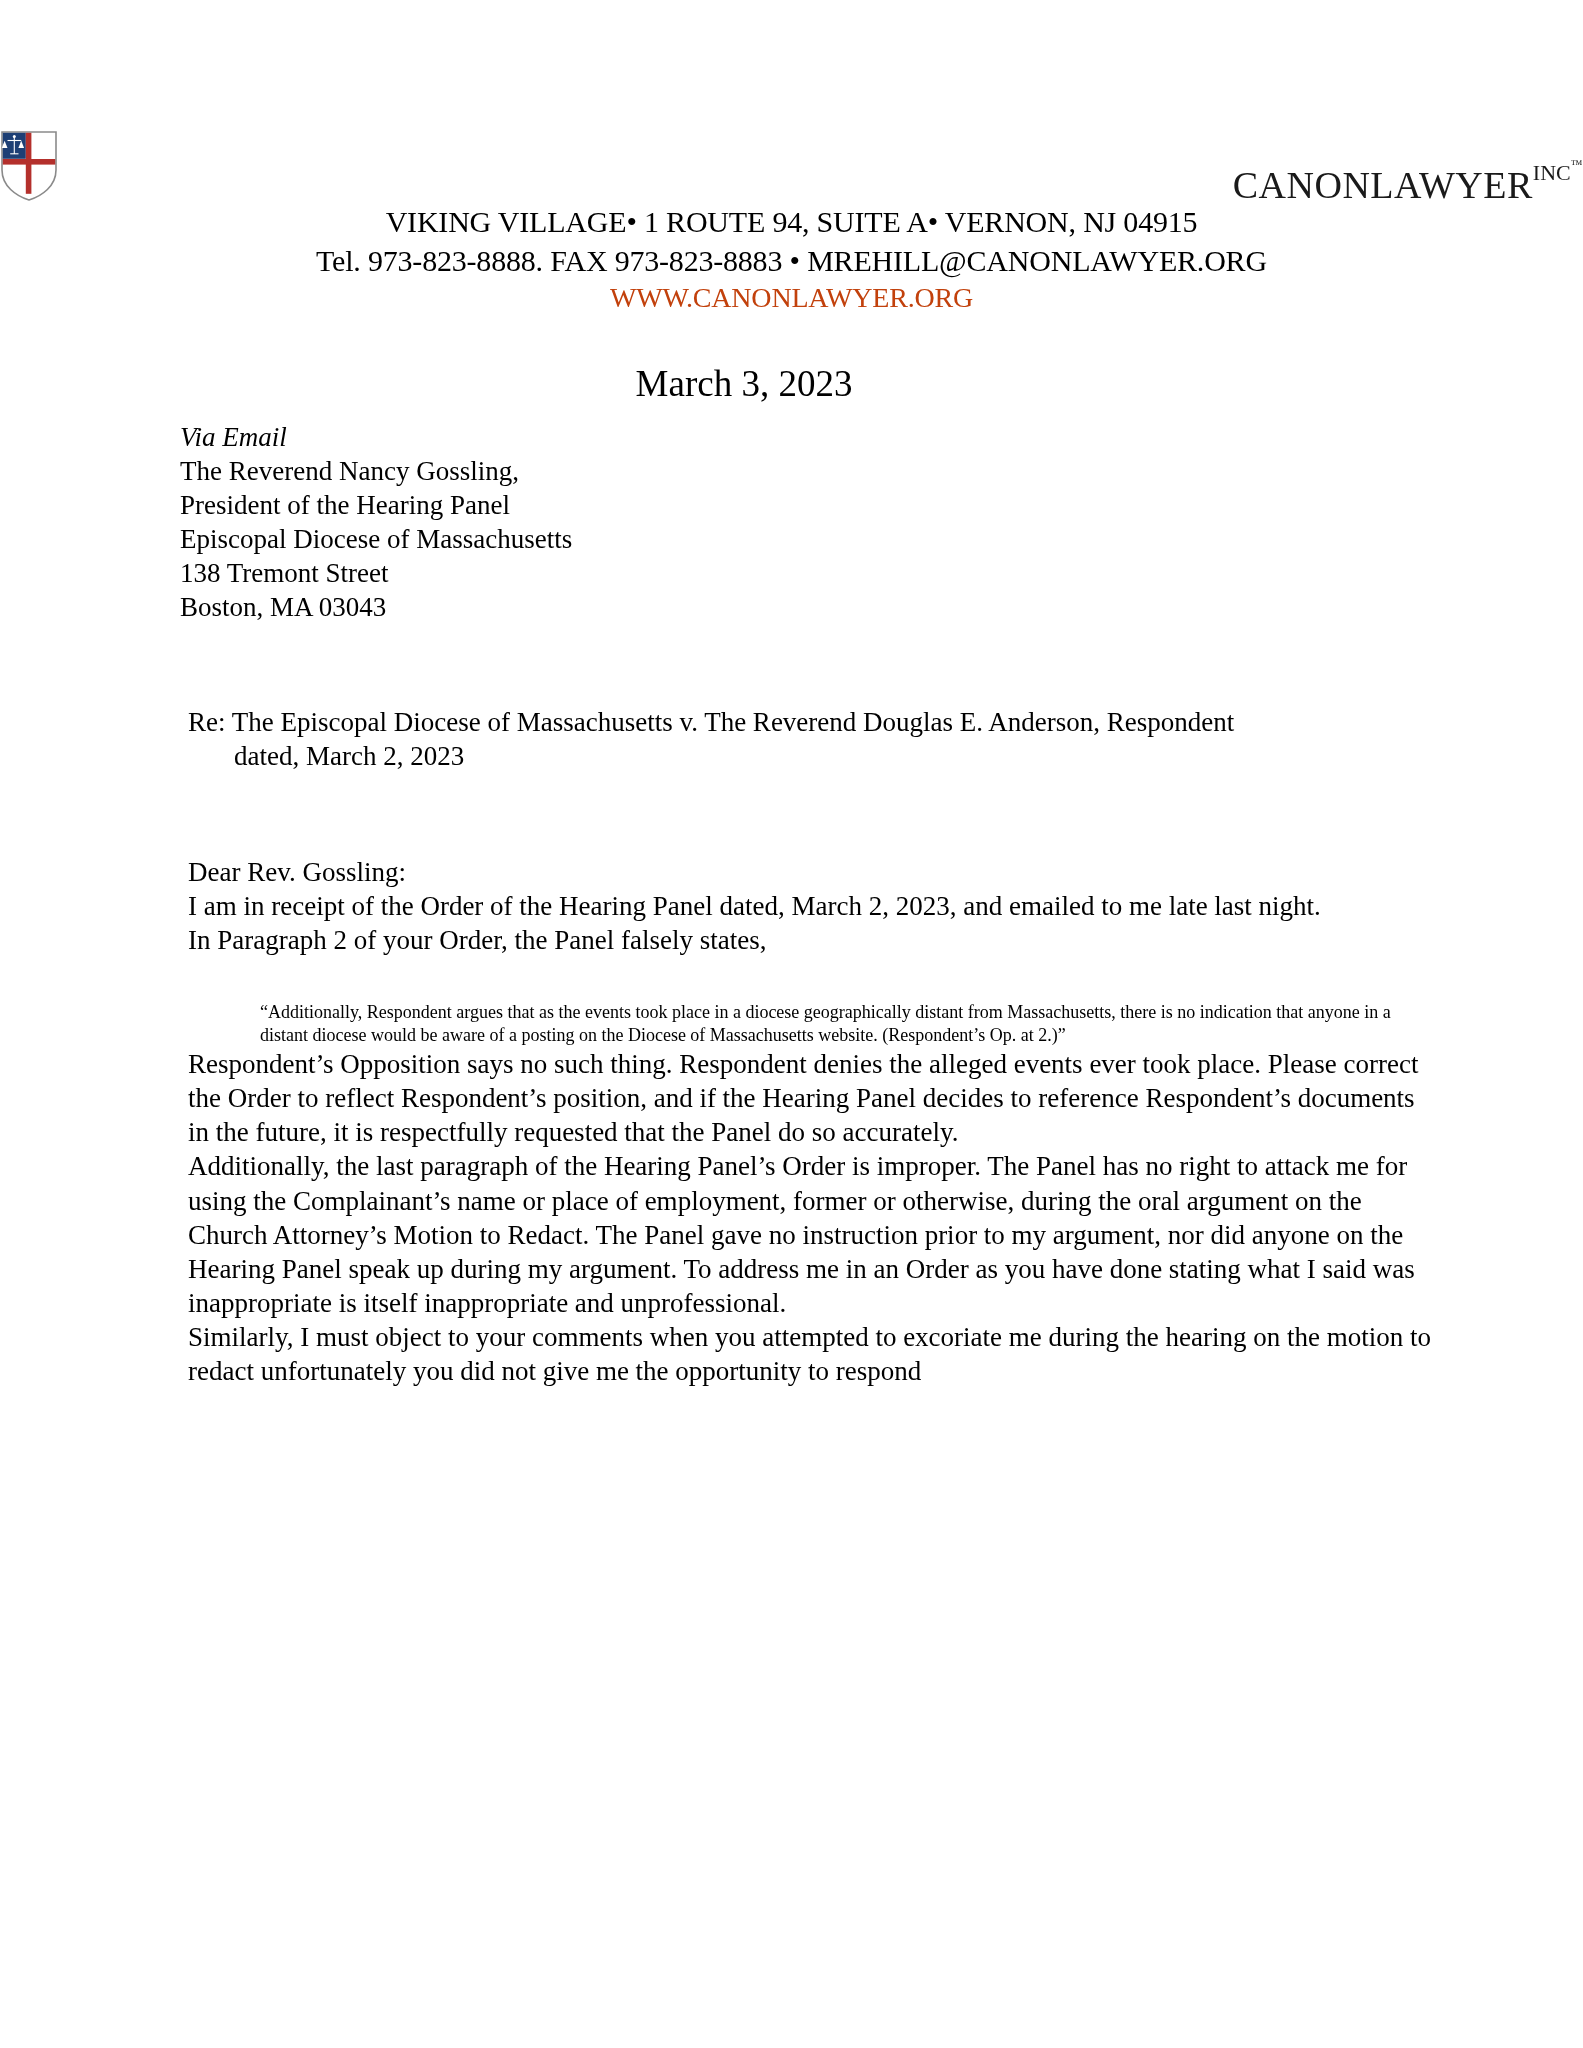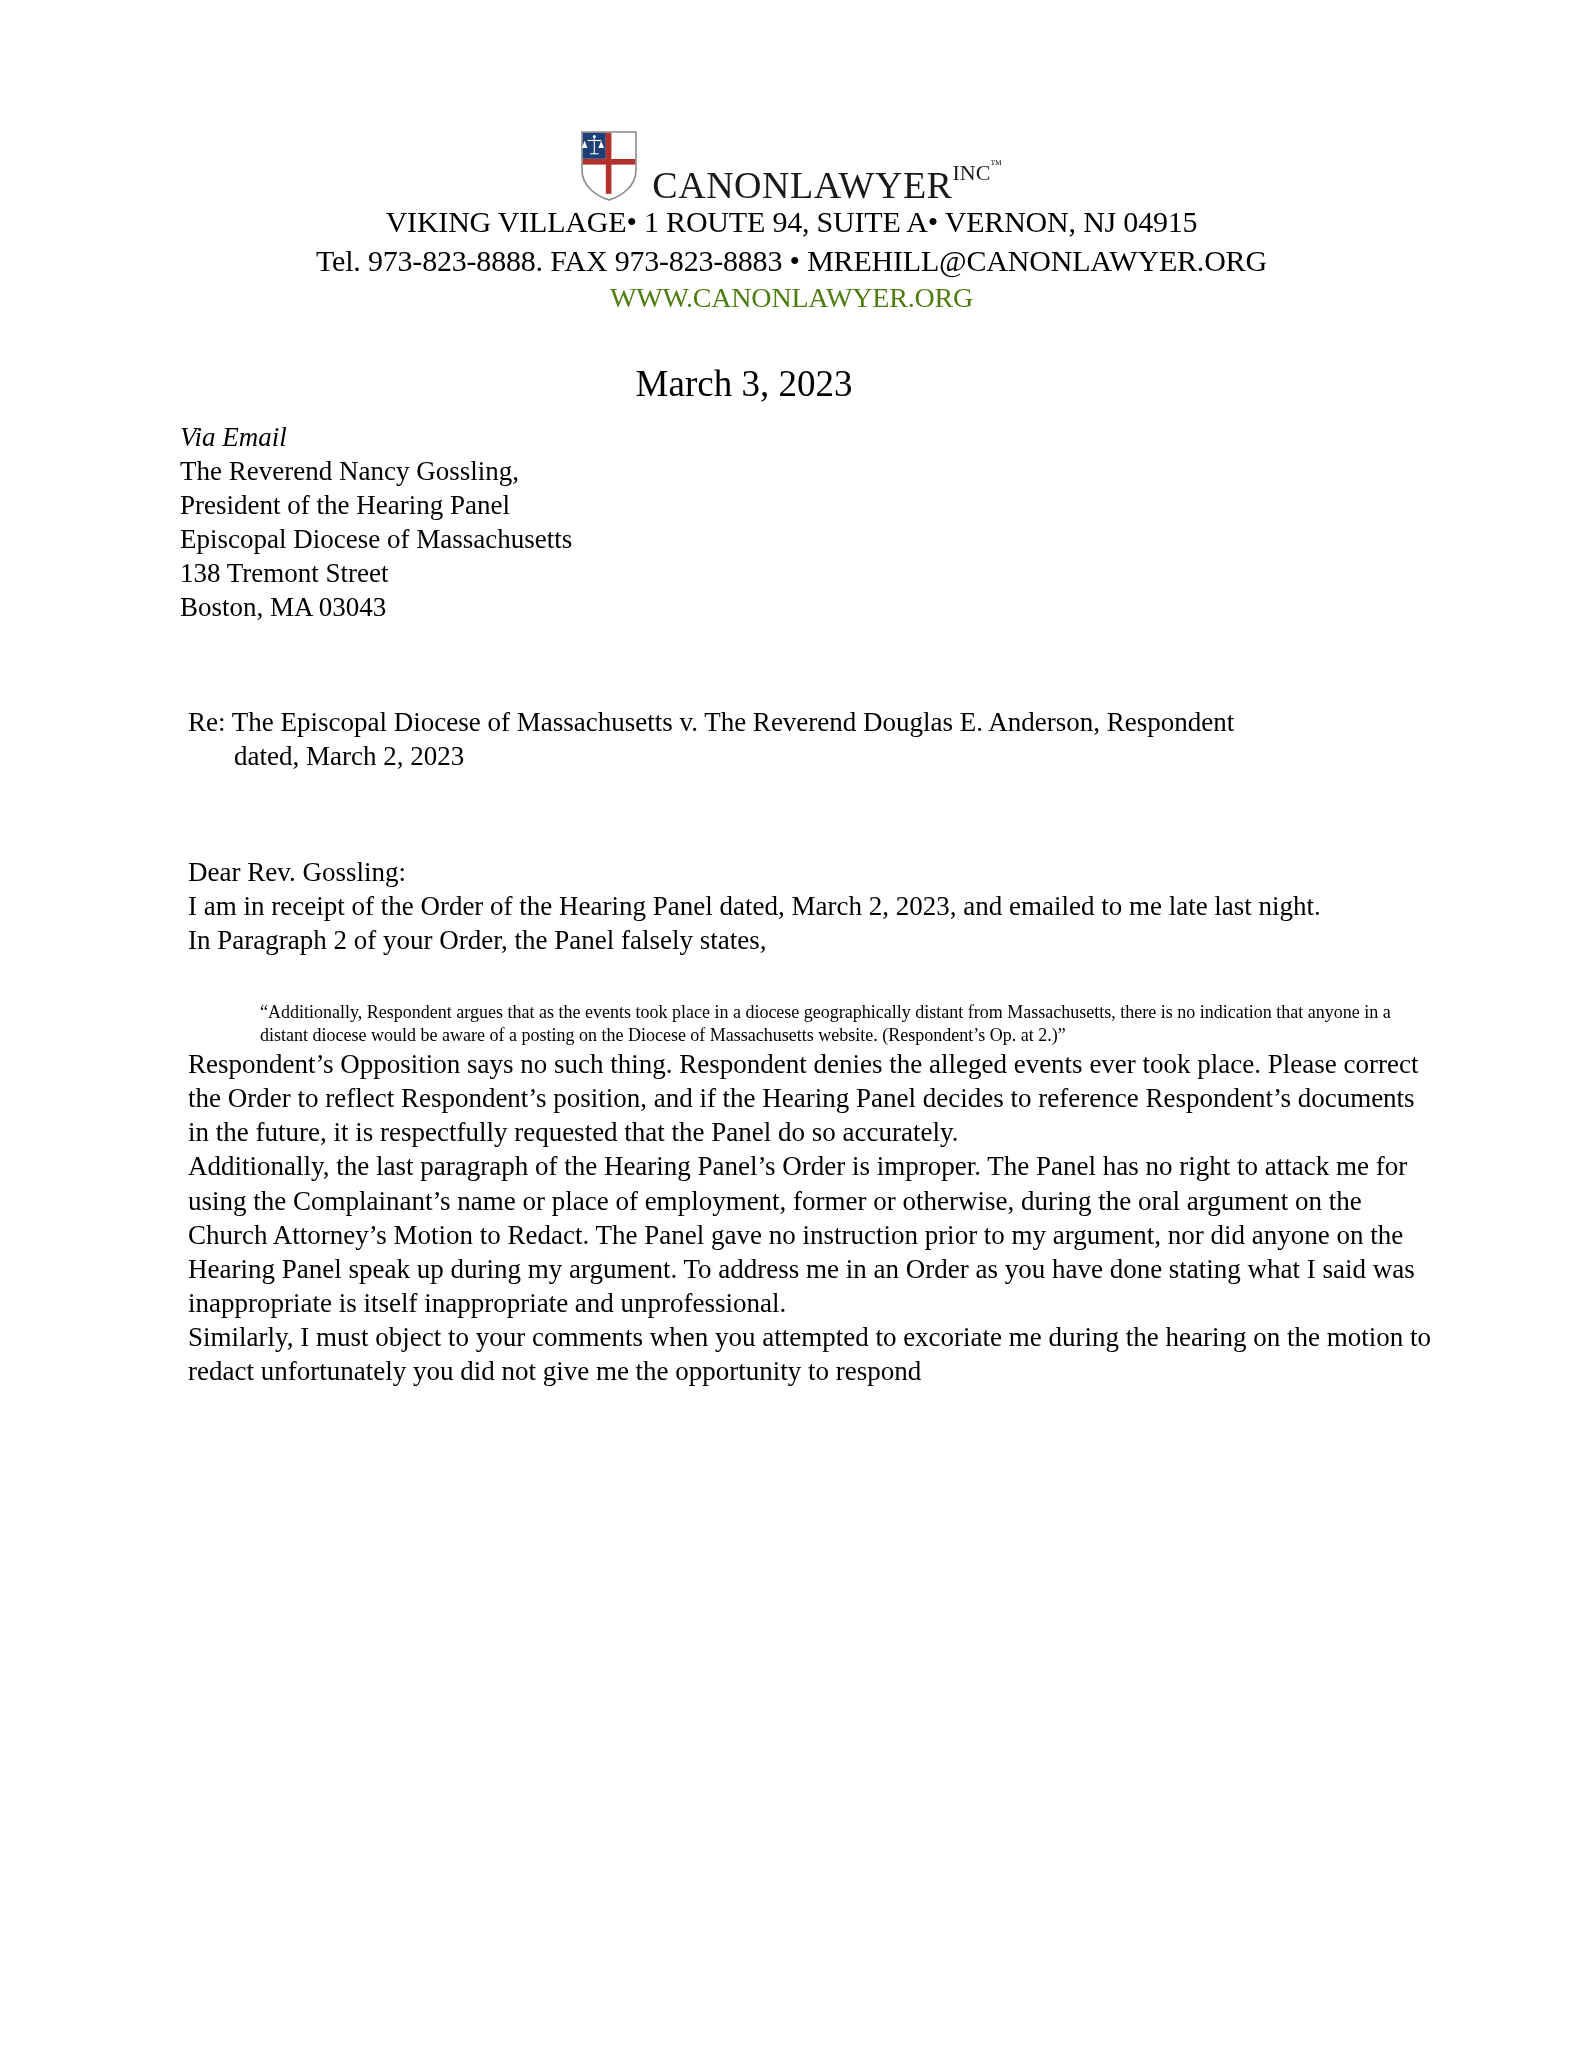--- a/index.html
+++ b/index.html
@@ -21,21 +21,21 @@
   }
 
   
   .letterhead {
     padding-top: 128px;
     text-align: center;
   }
   .logo-row {
     display: flex;
     align-items: flex-end;
-    justify-content: center;
+    justify-content: space-between;
     height: 74px;
     gap: 8px;
   }
   .shield {
     width: 58px;
     height: 72px;
     margin-right: 6px;
     display: block;
   }
   .logo-wordmark {
@@ -64,21 +64,21 @@
 
   .lh-line {
     font-size: 30px;
     line-height: 1.30;
     letter-spacing: -0.2px;
     white-space: nowrap;
   }
   .lh-url {
     font-size: 28px;
     line-height: 1.32;
-    color: #4d7c0f;
+    color: #c2410c;
     letter-spacing: -0.2px;
   }
 
   
   .body-area {
     padding: 0 145px 0 180px;
     font-size: 27px;
     line-height: 1.265;
   }
   .date-line {

